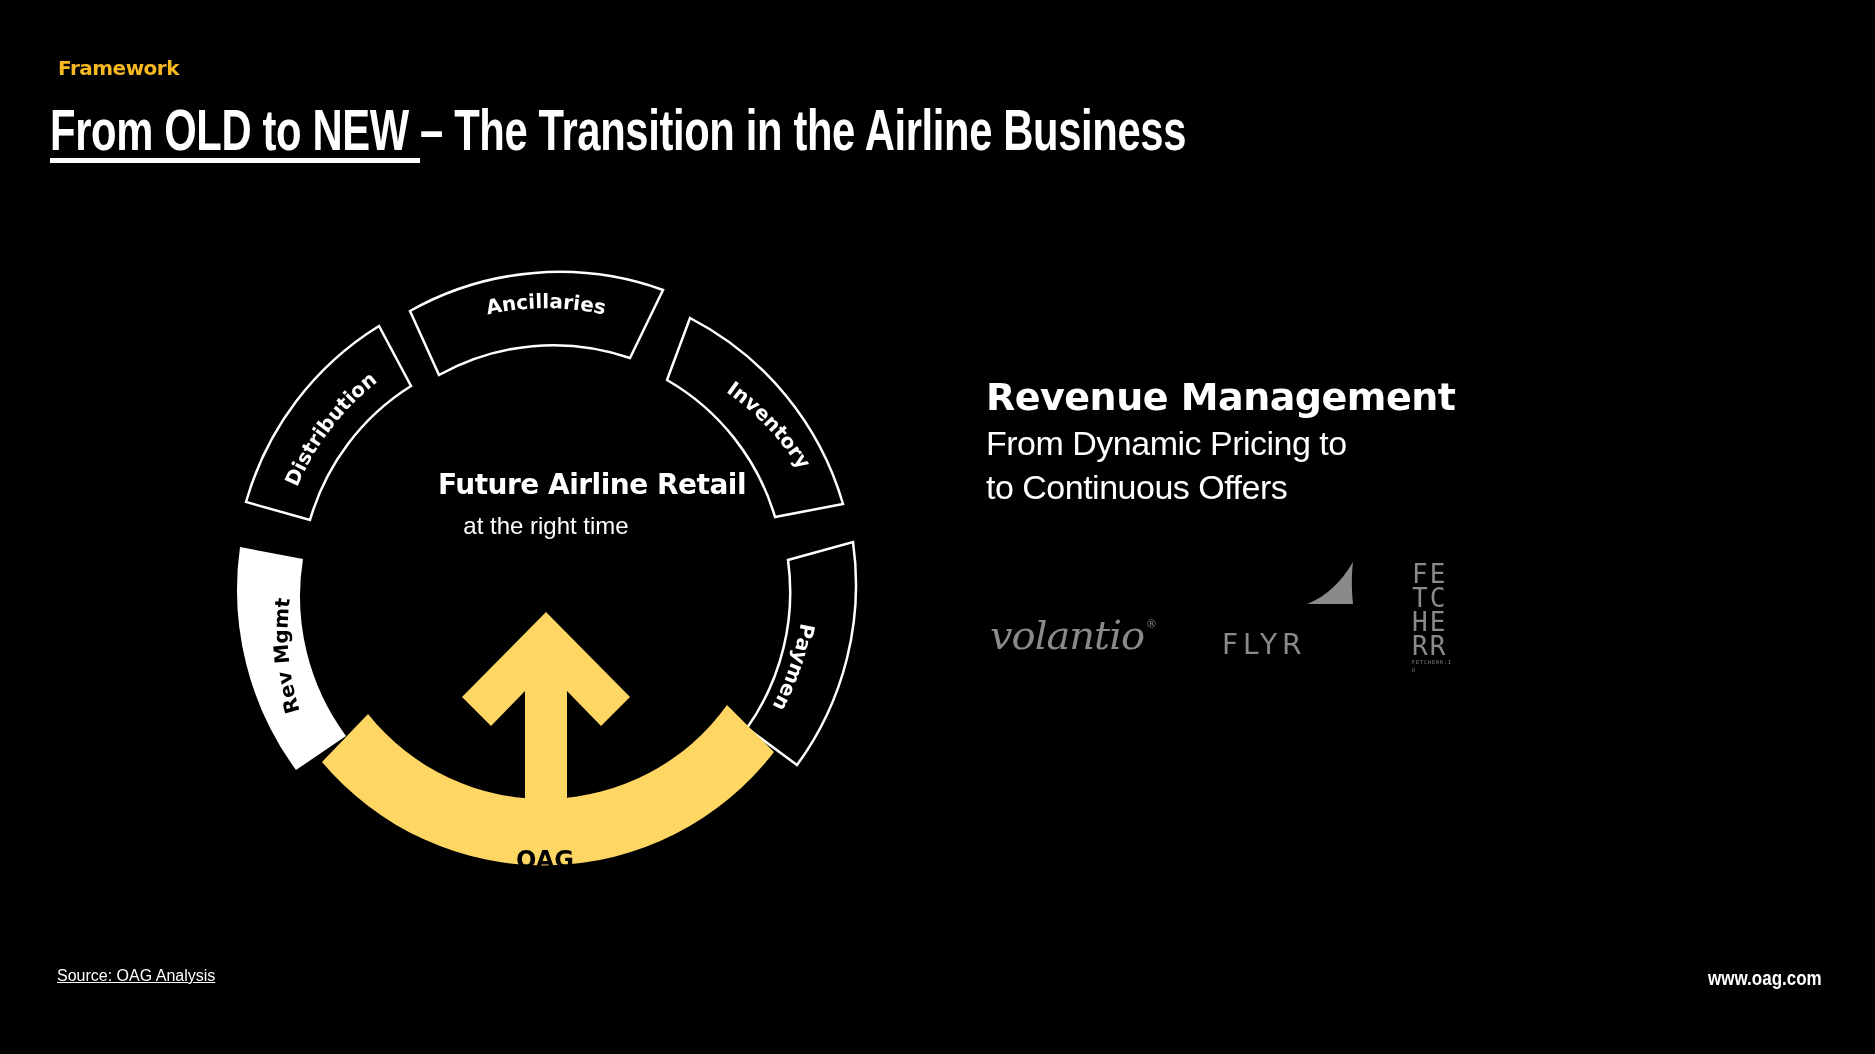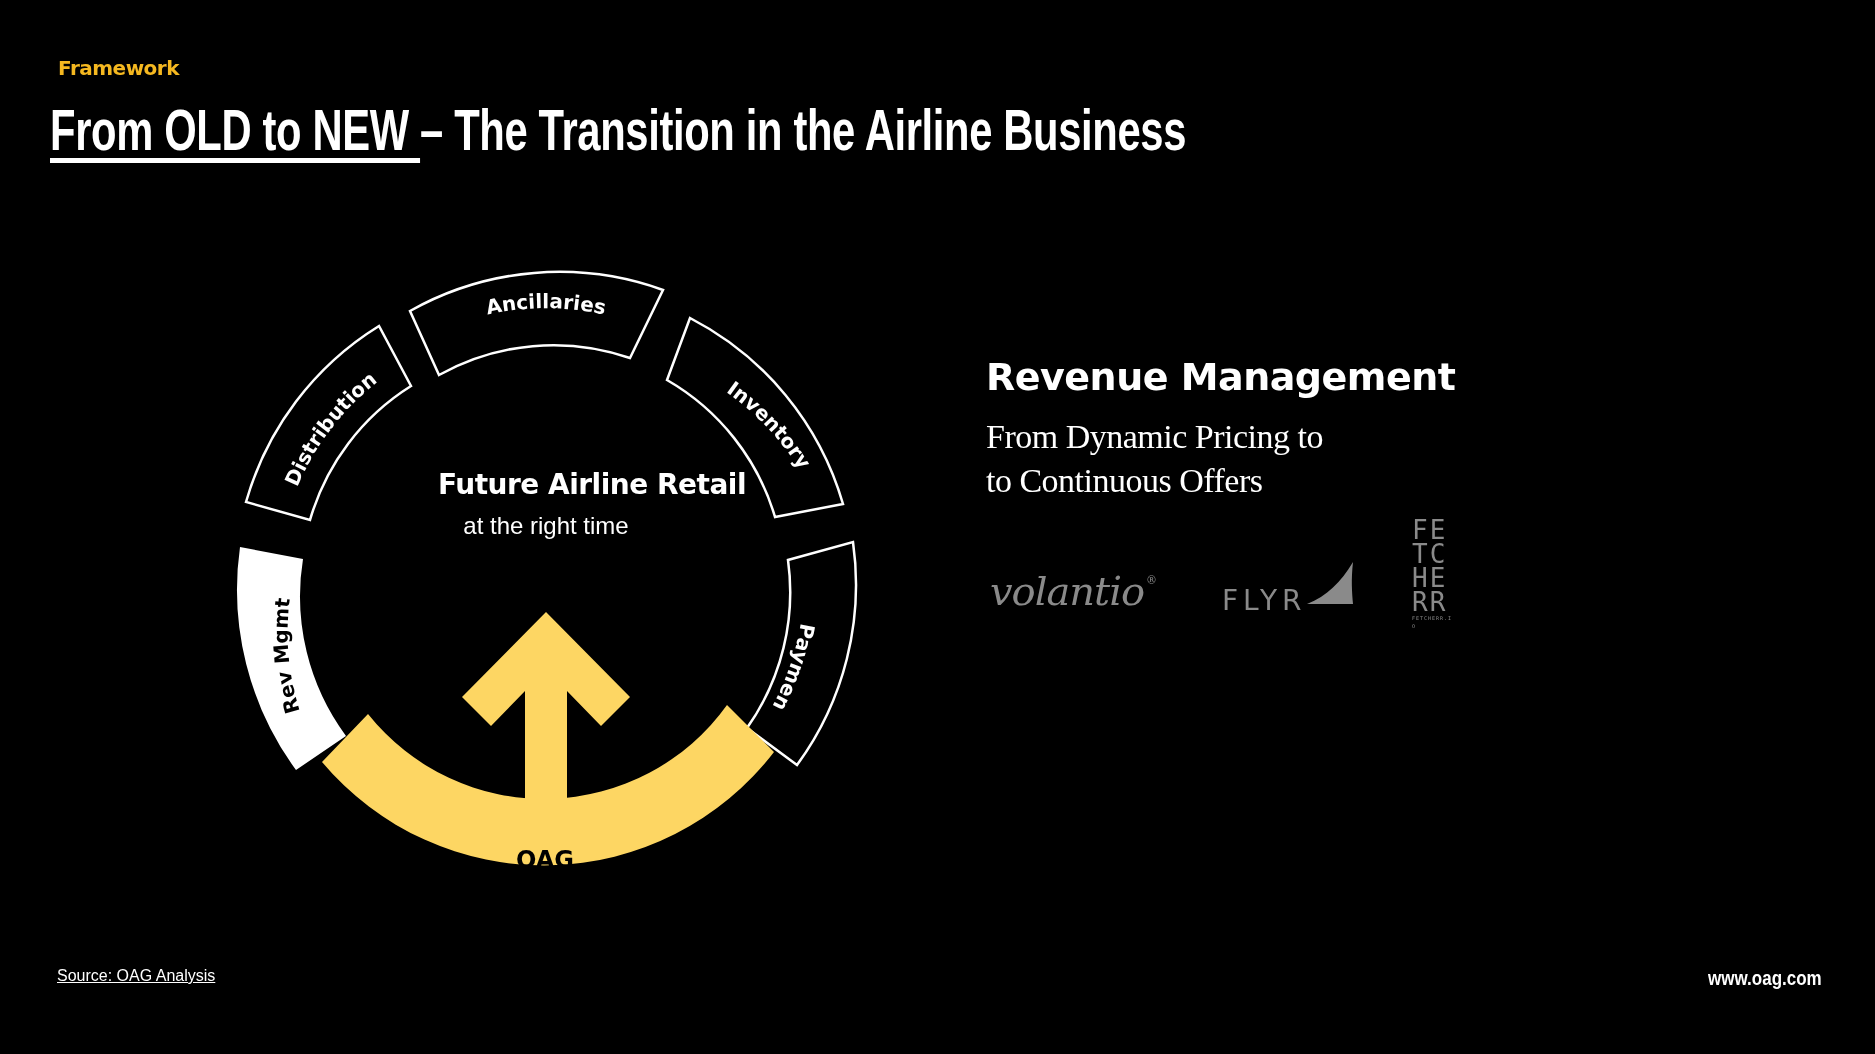--- a/index.html
+++ b/index.html
@@ -4,23 +4,23 @@
 <style>
   html,body{margin:0;padding:0;background:#000;}
   body{width:1875px;height:1054px;position:relative;overflow:hidden;font-family:"Liberation Sans",sans-serif;color:#fff;}
   .eyebrow{position:absolute;left:58px;top:56px;font-size:20px;font-weight:bold;color:#F5B820;font-family:"DejaVu Sans",sans-serif;letter-spacing:-0.5px;}
   .title{position:absolute;left:50px;top:96px;font-size:58px;font-weight:bold;font-family:"Liberation Sans Narrow","Liberation Sans",sans-serif;transform:scaleX(0.72);transform-origin:left top;white-space:nowrap;letter-spacing:-0.5px;}
   .title .u{text-decoration:underline;text-decoration-thickness:5px;text-underline-offset:8px;}
   svg.wheel{position:absolute;left:0;top:0;}
   .center-title{position:absolute;left:346px;width:400px;top:468px;text-align:right;font-size:28px;font-weight:bold;font-family:"DejaVu Sans",sans-serif;letter-spacing:-0.5px;}
   .center-sub{position:absolute;left:346px;width:400px;top:510px;text-align:center;font-size:24px;line-height:32px;font-family:"Liberation Sans",sans-serif;}
   .rm{position:absolute;left:986px;top:355px;}
-  .rm-title{font-size:38px;font-weight:bold;font-family:"DejaVu Sans",sans-serif;letter-spacing:-0.5px;}
-  .rm-sub{margin-top:16px;font-size:34px;line-height:44px;font-family:Liberation Serif, serif;letter-spacing:-0.5px;}
-  .logo{position:absolute;color:#8a8a8a;}
+  .rm-title{font-size:38px;font-weight:bold;font-family:"DejaVu Sans",sans-serif;letter-spacing:-0.5px;margin-top:20px;}
+  .rm-sub{margin-top:2px;font-size:34px;line-height:44px;font-family:Liberation Sans, sans-serif;letter-spacing:-0.5px;}
+  .logo{position:absolute;color:#8a8a8a;margin-top:44px;}
   .volantio{left:990px;top:568px;font-size:40px;font-style:italic;font-family:"DejaVu Serif",serif;letter-spacing:-1px;}
   .volantio sup{font-size:11px;font-style:normal;vertical-align:top;position:relative;top:6px;margin-left:2px;}
   .flyr{left:1222px;top:584px;font-size:28px;letter-spacing:5px;font-family:"DejaVu Sans",sans-serif;}
   .fetcherr{left:1412px;top:518px;width:44px;font-size:26px;line-height:24px;letter-spacing:2px;font-family:"DejaVu Sans Mono",monospace;word-break:break-all;}
   .fetcherr small{display:block;font-size:5px;line-height:8px;letter-spacing:1px;}
   .footer-source{position:absolute;left:57px;top:967px;font-size:16px;font-family:"Liberation Sans",sans-serif;text-decoration:underline;}
   .footer-url{position:absolute;right:53px;top:967px;font-size:20px;font-weight:bold;font-family:"Liberation Sans",sans-serif;transform:scaleX(0.85);transform-origin:right top;}
 </style>
 </head>
 <body>

